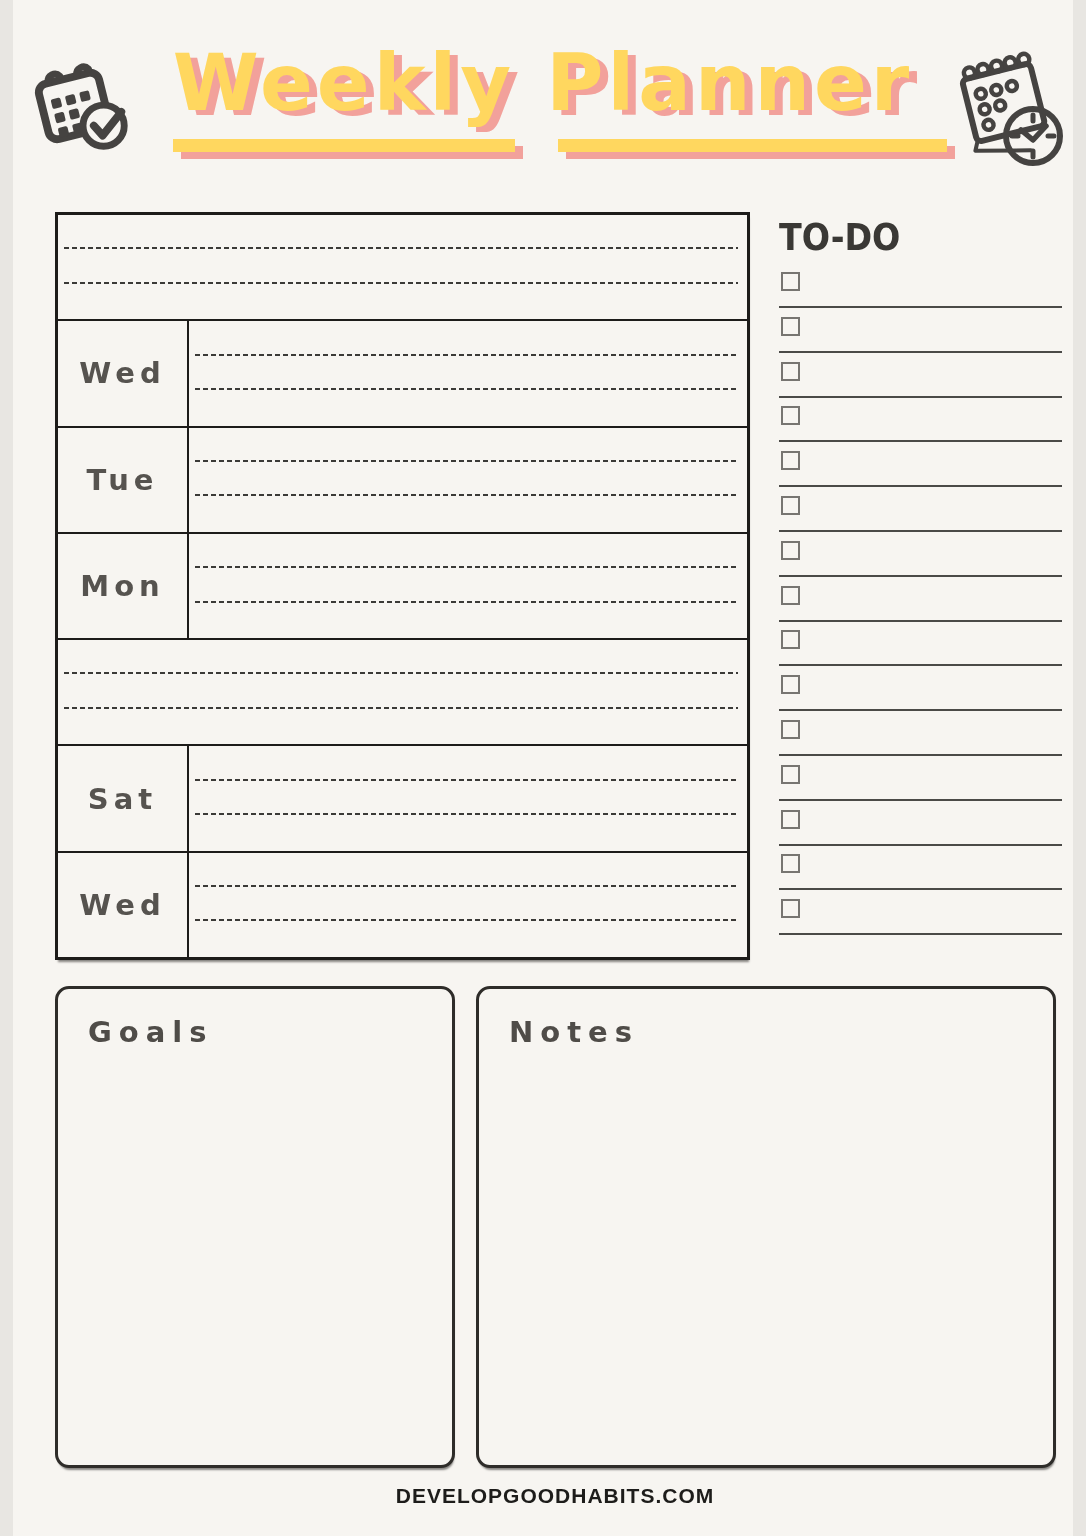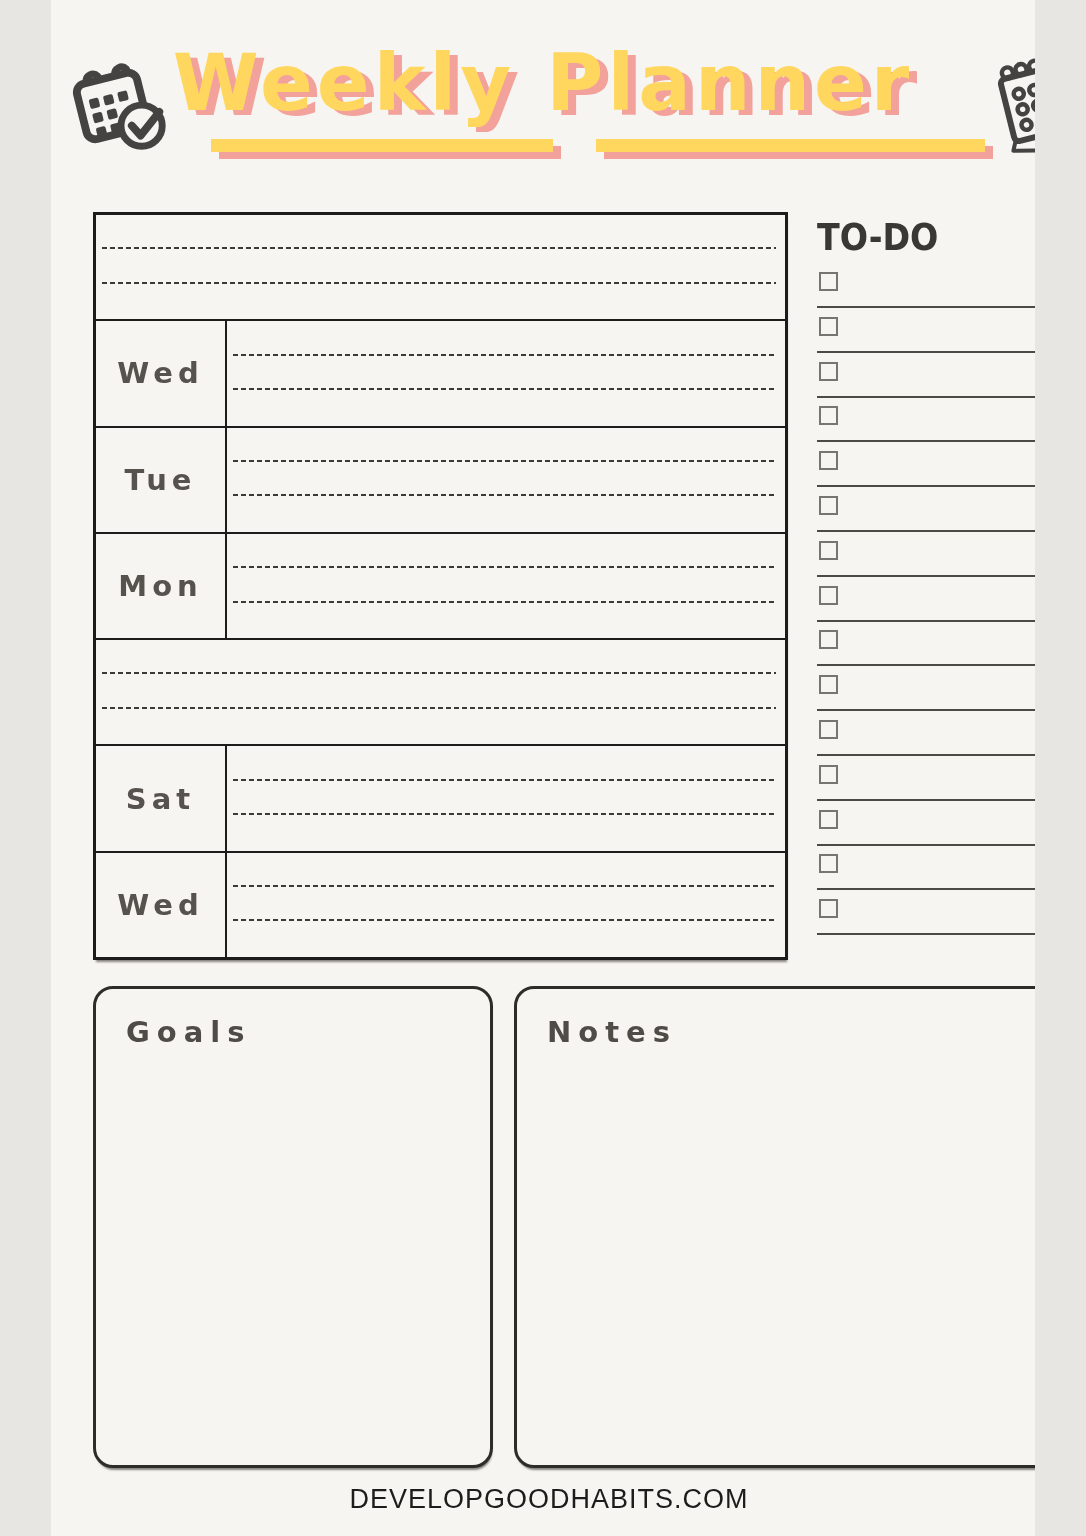--- a/index.html
+++ b/index.html
@@ -3,21 +3,21 @@
 <meta charset="utf-8">
 <style>
   :root{
     --bg:#F7F5F1; --yellow:#FFD75F; --pink:#F2A19B; --ink:#1D1C1A;
     --gray:#56534F; --label:#4F4C48; --icon:#454341; --dash:#3B3A37;
     --todoline:#4B4A47; --cbborder:#777571; --boxborder:#2E2C29;
   }
   *{margin:0;padding:0;box-sizing:border-box;}
   html,body{background:#e8e6e2;}
   .page{
-    position:relative;width:984px;height:1536px;background:var(--bg);
+    position:relative;width:1060px;height:1536px;background:var(--bg);
     font-family:"Liberation Sans",sans-serif;overflow:hidden;margin:0 auto;
   }
   
   .title{
     position:absolute;top:44px;left:0;width:100%;text-align:center;
     font-family:"DejaVu Sans",sans-serif;font-weight:800;font-size:78px;
     letter-spacing:4px;line-height:1;color:var(--yellow);
     text-shadow:8px 5px 0 var(--pink);white-space:nowrap;
   }
   .underline{position:absolute;height:13px;background:var(--yellow);
@@ -54,34 +54,34 @@
   }
   .todo-list{position:absolute;left:766px;top:272px;width:283px;}
   .todo-item{position:relative;height:44.8px;}
   .todo-item .cb{position:absolute;left:2px;top:0;width:19px;height:19px;
     border:2px solid var(--cbborder);background:transparent;display:block;}
   .todo-item .ln{position:absolute;left:0;right:0;top:34px;height:0;
     border-top:2px solid var(--todoline);}
   
   .bottom-box{
     position:absolute;top:986px;height:482px;border:3px solid var(--boxborder);
-    border-radius:20px;background:var(--bg);
+    border-radius:14px;background:var(--bg);
     box-shadow:1px 4px 2px -2px rgba(40,38,36,.55);
   }
   .goals-box{left:42px;width:400px;}
   .notes-box{left:463px;width:580px;}
   .box-label{
     position:absolute;left:30px;top:26px;
     font-family:"DejaVu Sans",sans-serif;font-weight:700;font-size:29px;
     letter-spacing:7px;color:var(--label);
   }
   
   .footer{
-    position:absolute;left:6px;top:1484px;width:100%;text-align:center;
-    font-weight:400;font-size:27px;letter-spacing:1px;color:var(--ink);
+    position:absolute;left:12px;top:1484px;width:100%;text-align:center;
+    font-weight:700;font-size:21px;letter-spacing:1px;color:var(--ink);
     font-family:"Liberation Sans",sans-serif;
   }
   svg .st{stroke:var(--icon);fill:none;stroke-linecap:round;stroke-linejoin:round;}
   svg .fl{fill:var(--icon);}
   svg .bgfill{fill:var(--bg);}
 </style>
 </head>
 <body>
 
 <div class="page">

